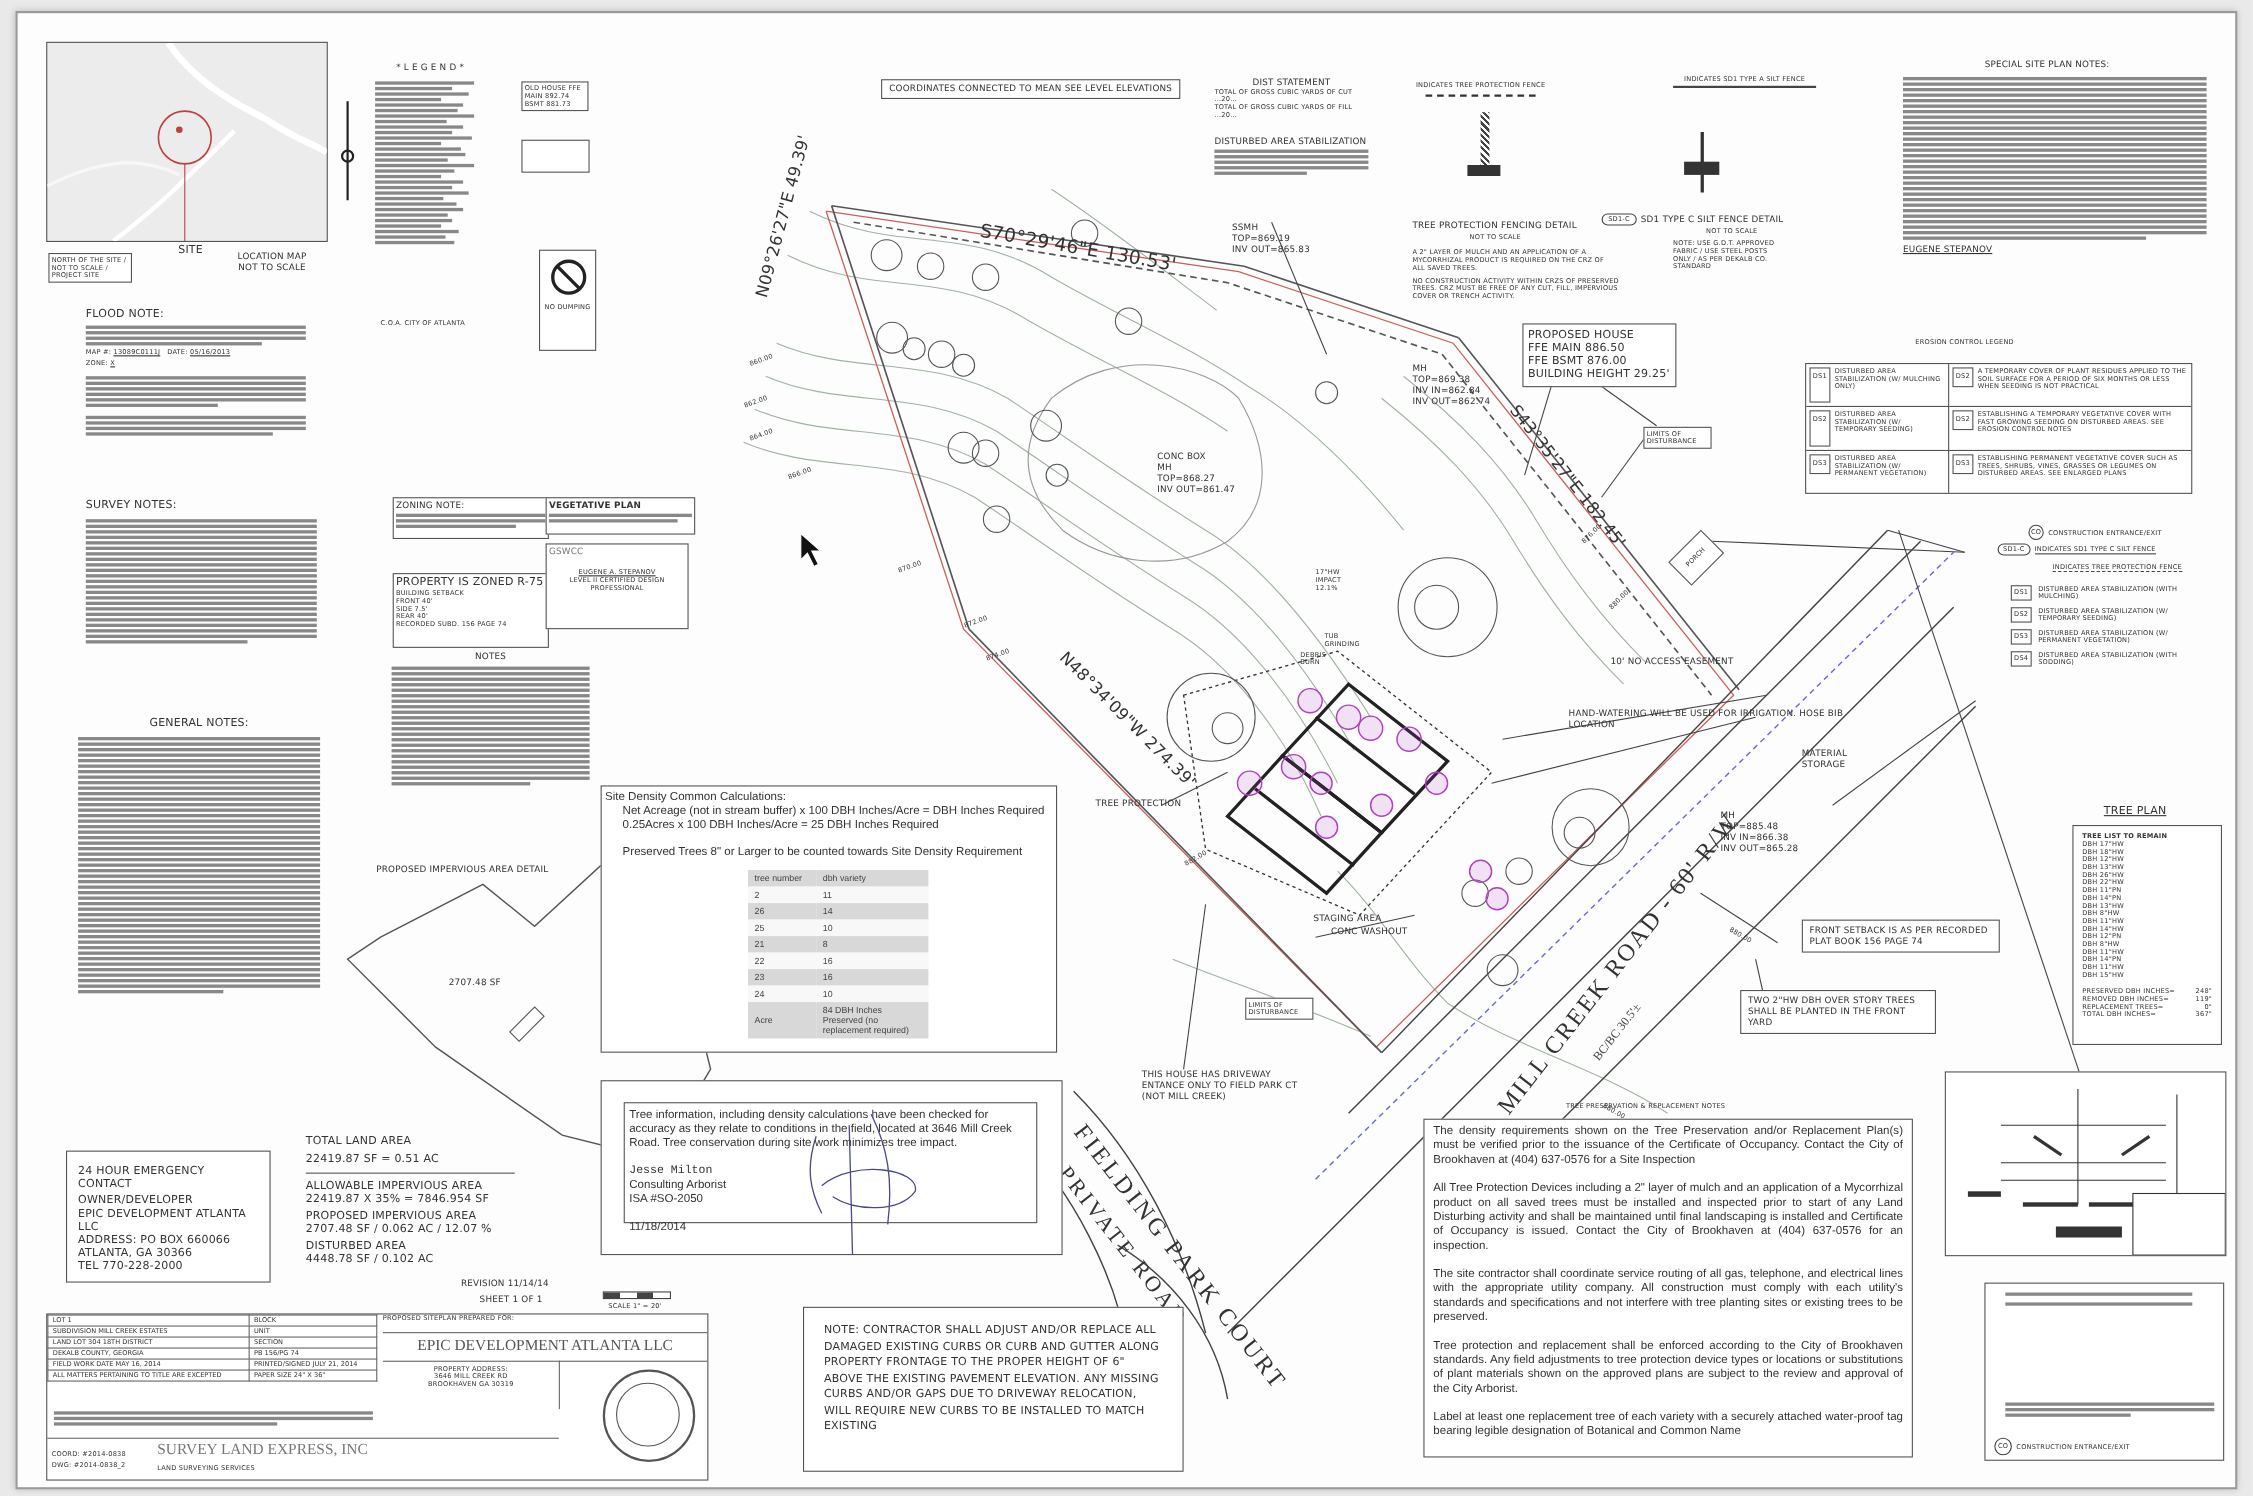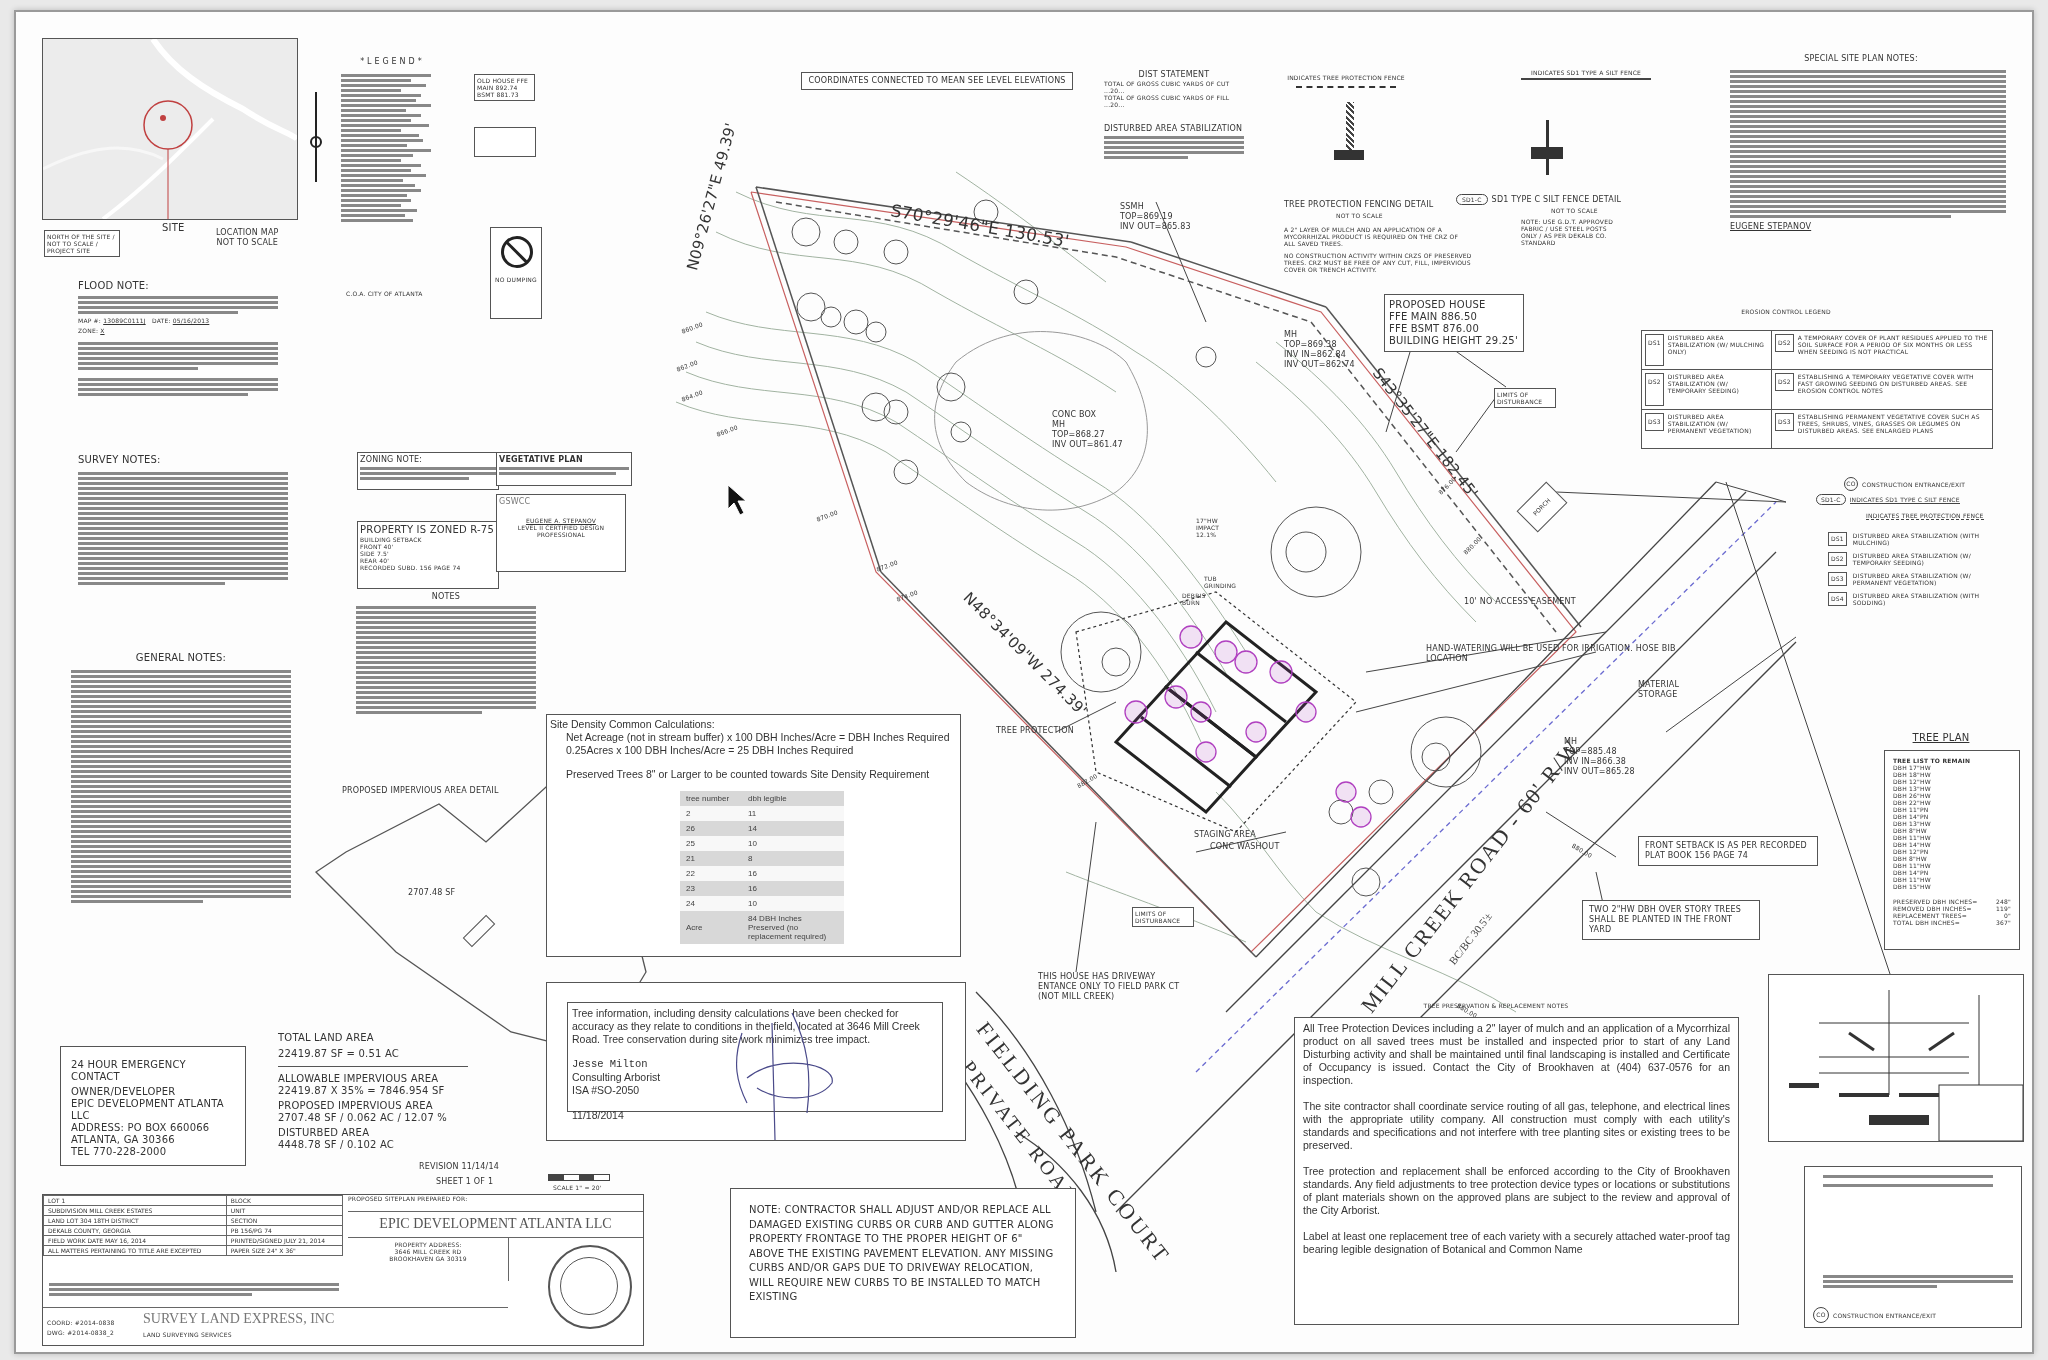--- a/index.html
+++ b/index.html
@@ -641,21 +641,21 @@
 
   <div class="box" style="left:530px;top:702px;width:415px;height:243px;padding:3px;box-sizing:border-box;">
     <div class="p">Site Density Common Calculations:</div>
     <div class="p" style="padding-left:16px;">Net Acreage (not in stream buffer) x 100 DBH Inches/Acre = DBH Inches Required</div>
     <div class="p" style="padding-left:16px;">0.25Acres x 100 DBH Inches/Acre = 25 DBH Inches Required</div>
     <div class="p" style="padding-left:16px;margin-top:11px;">Preserved Trees 8" or Larger to be counted towards Site Density Requirement</div>
     <table class="dens" style="margin:10px 0 0 130px;">
       <tbody>
           <tr>
             <td>tree number</td>
-            <td style="width:90px;">dbh legible</td>
+            <td style="width:90px;">dbh variety</td>
           </tr>
       <tr>
             <td>2</td>
             <td>11</td>
           </tr>
       <tr>
             <td>26</td>
             <td>14</td>
           </tr>
       <tr>
@@ -772,20 +772,21 @@
     <div class="serif" style="position:absolute;left:100px;top:116px;font-size:14px;color:#777;">SURVEY LAND EXPRESS, INC</div>
     <div class="t sm" style="position:absolute;left:100px;top:136px;">LAND SURVEYING SERVICES</div>
     <div class="t sm" style="position:absolute;left:4px;top:124px;">COORD: #2014-0838</div>
     <div class="t sm" style="position:absolute;left:4px;top:134px;">DWG: #2014-0838_2</div>
   </div>
 
   <div class="box t md" style="left:714px;top:1176px;width:346px;height:150px;padding:14px 18px;box-sizing:border-box;line-height:14.5px;">NOTE: CONTRACTOR SHALL ADJUST AND/OR REPLACE ALL DAMAGED EXISTING CURBS OR CURB AND GUTTER ALONG PROPERTY FRONTAGE TO THE PROPER HEIGHT OF 6" ABOVE THE EXISTING PAVEMENT ELEVATION. ANY MISSING CURBS AND/OR GAPS DUE TO DRIVEWAY RELOCATION, WILL REQUIRE NEW CURBS TO BE INSTALLED TO MATCH EXISTING</div>
 
   <div class="abs t sm center" style="left:1380px;top:990px;width:200px;">TREE PRESERVATION &amp; REPLACEMENT NOTES</div>
   <div class="box" style="left:1278px;top:1005px;width:445px;height:308px;padding:4px 8px;box-sizing:border-box;">
+    <div class="p" style="text-align:justify;margin-bottom:13px;">The density requirements shown on the Tree Preservation and/or Replacement Plan(s) must be verified prior to the issuance of the Certificate of Occupancy. Contact the City of Brookhaven at (404) 637-0576 for a Site Inspection</div>
     <div class="p" style="text-align:justify;margin-bottom:13px;">All Tree Protection Devices including a 2" layer of mulch and an application of a Mycorrhizal product on all saved trees must be installed and inspected prior to start of any Land Disturbing activity and shall be maintained until final landscaping is installed and Certificate of Occupancy is issued. Contact the City of Brookhaven at (404) 637-0576 for an inspection.</div>
     <div class="p" style="text-align:justify;margin-bottom:13px;">The site contractor shall coordinate service routing of all gas, telephone, and electrical lines with the appropriate utility company. All construction must comply with each utility's standards and specifications and not interfere with tree planting sites or existing trees to be preserved.</div>
     <div class="p" style="text-align:justify;margin-bottom:13px;">Tree protection and replacement shall be enforced according to the City of Brookhaven standards. Any field adjustments to tree protection device types or locations or substitutions of plant materials shown on the approved plans are subject to the review and approval of the City Arborist.</div>
     <div class="p" style="text-align:justify;">Label at least one replacement tree of each variety with a securely attached water-proof tag bearing legible designation of Botanical and Common Name</div>
   </div>
 
   <div class="box" style="left:1752px;top:962px;width:254px;height:166px;">
     <svg width="254" height="166">
       <g stroke="#333" stroke-width="1" fill="none">
         <line x1="50" y1="48" x2="200" y2="48"></line>

